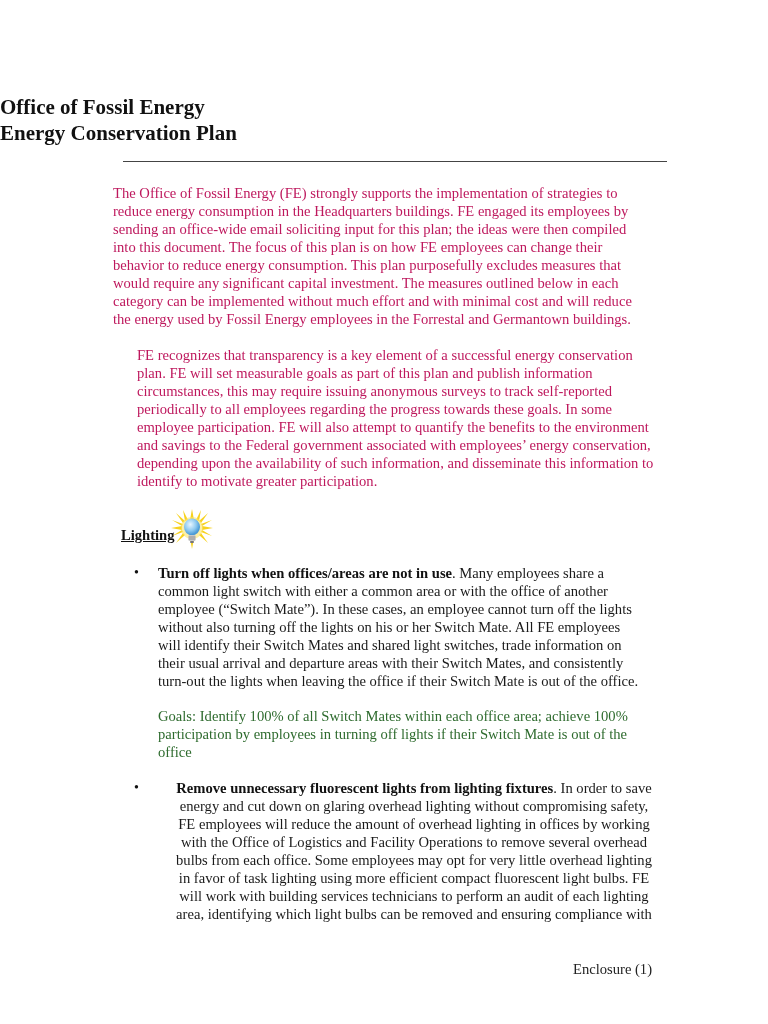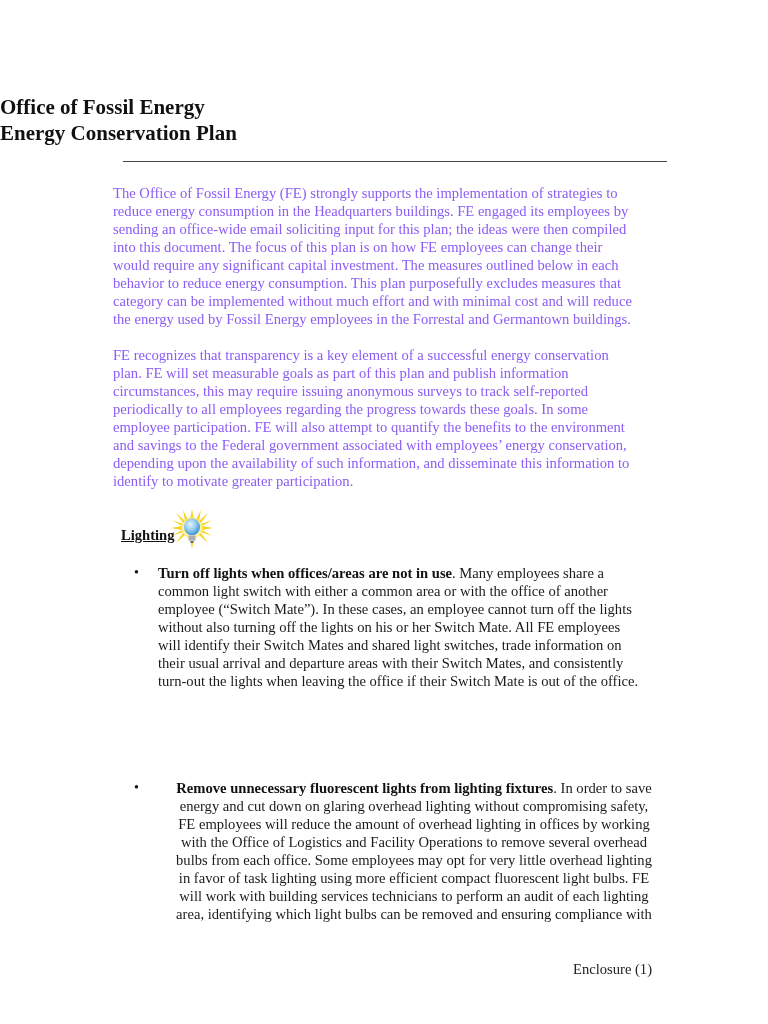--- a/index.html
+++ b/index.html
@@ -14,24 +14,24 @@
     font-weight: bold; font-size: 21px; line-height: 28px; color: #111;
   }
   .t1 { top: 93px; }
   .t2 { top: 119px; }
   .rule {
     position: absolute; left: 123px; top: 161px; width: 544px; height: 0;
     border-top: 1.5px solid #444;
   }
   .para {
     position: absolute; left: 113px; width: 556px;
-    font-size: 14.6px; line-height: 18px; color: #8b5cf6;
+    font-size: 14.6px; line-height: 18px; color: #be185d;
   }
   .p1 { top: 184px; }
-  .p2 { top: 346px; }
+  .p2 { top: 346px; margin-left: 24px; }
   .line { display: block; white-space: nowrap; }
   .section-heading {
     position: absolute; left: 113px; top: 527px;
     font-weight: bold; font-size: 14.6px; text-decoration: underline; color: #111; margin-left: 8px;
   }
   .bulb { position: absolute; left: 170px; top: 508px; width: 44px; height: 44px; }
   .bullet {
     position: absolute; left: 134px; font-size: 14px; line-height: 18px; color: #111;
   }
   .b1 { top: 564px; }
@@ -59,22 +59,22 @@
 
   <div class="title t1">Office of Fossil Energy</div>
   <div class="title t2">Energy Conservation Plan</div>
   <div class="rule"></div>
 
   <div class="para p1">
     <span class="line">The Office of Fossil Energy (FE) strongly supports the implementation of strategies to</span>
     <span class="line">reduce energy consumption in the Headquarters buildings.  FE engaged its employees by</span>
     <span class="line">sending an office-wide email soliciting input for this plan; the ideas were then compiled</span>
     <span class="line">into this document.  The focus of this plan is on how FE employees can change their</span>
+    <span class="line">behavior to reduce energy consumption.  This plan purposefully excludes measures that</span>
     <span class="line">would require any significant capital investment.  The measures outlined below in each</span>
-    <span class="line">behavior to reduce energy consumption.  This plan purposefully excludes measures that</span>
     <span class="line">category can be implemented without much effort and with minimal cost and will reduce</span>
     <span class="line">the energy used by Fossil Energy employees in the Forrestal and Germantown buildings.</span>
   </div>
 
   <div class="para p2">
     <span class="line">FE recognizes that transparency is a key element of a successful energy conservation</span>
     <span class="line">plan.  FE will set measurable goals as part of this plan and publish information</span>
     <span class="line">circumstances, this may require issuing anonymous surveys to track self-reported</span>
     <span class="line">periodically to all employees regarding the progress towards these goals.  In some</span>
     <span class="line">employee participation.  FE will also attempt to quantify the benefits to the environment</span>
@@ -121,20 +121,25 @@
   <div class="item i1">
     <span class="line"><span class="bold">Turn off lights when offices/areas are not in use</span><span>.  Many employees share a</span></span>
     <span class="line">common light switch with either a common area or with the office of another</span>
     <span class="line">employee (“Switch Mate”).  In these cases, an employee cannot turn off the lights</span>
     <span class="line">without also turning off the lights on his or her Switch Mate.  All FE employees</span>
     <span class="line">will identify their Switch Mates and shared light switches, trade information on</span>
     <span class="line">their usual arrival and departure areas with their Switch Mates, and consistently</span>
     <span class="line">turn-out the lights when leaving the office if their Switch Mate is out of the office.</span>
   </div>
 
+  <div class="goals">
+    <span class="line">Goals:  Identify 100% of all Switch Mates within each office area; achieve 100%</span>
+    <span class="line">participation by employees in turning off lights if their Switch Mate is out of the</span>
+    <span class="line">office</span>
+  </div>
 
   <div class="bullet b2">•</div>
   <div class="item i2">
     <span class="line"><span class="bold">Remove unnecessary fluorescent lights from lighting fixtures</span><span>.  In order to save</span></span>
     <span class="line">energy and cut down on glaring overhead lighting without compromising safety,</span>
     <span class="line">FE employees will reduce the amount of overhead lighting in offices by working</span>
     <span class="line">with the Office of Logistics and Facility Operations to remove several overhead</span>
     <span class="line">bulbs from each office.  Some employees may opt for very little overhead lighting</span>
     <span class="line">in favor of task lighting using more efficient compact fluorescent light bulbs.  FE</span>
     <span class="line">will work with building services technicians to perform an audit of each lighting</span>

